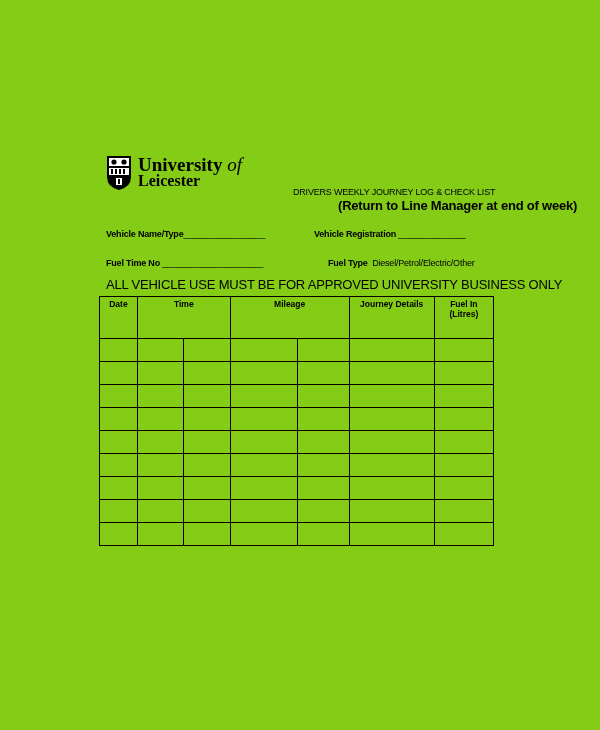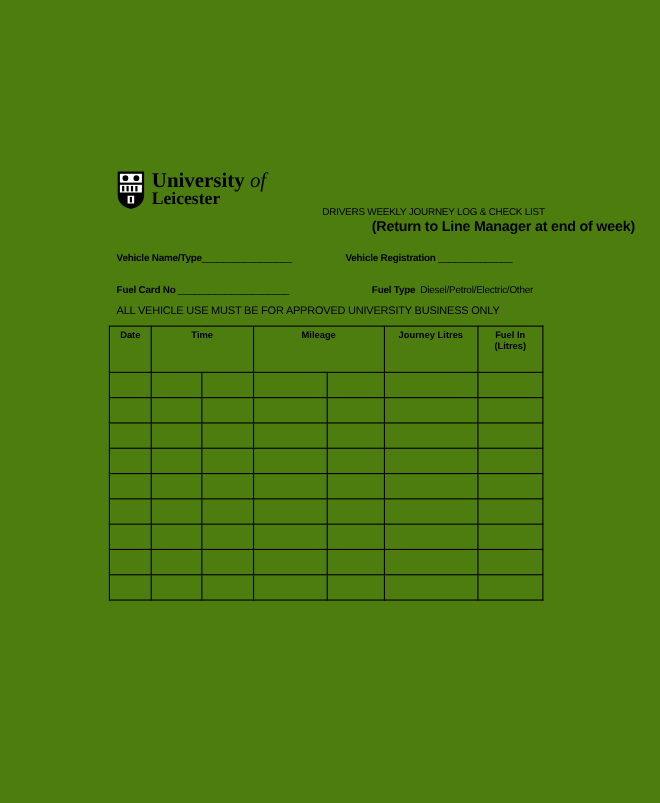--- a/index.html
+++ b/index.html
@@ -1,28 +1,28 @@
 <!DOCTYPE html>
 <html><head>
 <meta charset="utf-8">
 <style>
   html,body{margin:0;padding:0;background:#fff;}
   body{width:600px;height:730px;position:relative;overflow:hidden;font-family:"Liberation Sans",sans-serif;color:#000;}
-  .page{position:absolute;left:0;top:0;width:600px;height:730px;background:#4d7c0f;}
+  .page{position:absolute;left:0;top:0;width:600px;height:730px;background:#84cc16;}
   .logo{position:absolute;left:106px;top:155px;display:flex;align-items:flex-start;}
   .crest{width:26px;height:36px;}
   .logo-text{margin-left:6px;font-family:"Liberation Serif",serif;font-weight:bold;line-height:1;}
   .logo-l1{font-size:19px;display:block;margin-top:0px;}
   .logo-l1 .of{font-style:italic;font-weight:normal;}
   .logo-l2{font-size:16px;display:block;margin-top:-1px;}
   .title{position:absolute;left:293px;top:187px;font-size:9px;font-weight:normal;letter-spacing:-0.2px;}
   .subtitle{position:absolute;left:338px;top:198px;font-size:13px;letter-spacing:-0.2px;font-weight:bold;}
   .field{position:absolute;font-size:9px;letter-spacing:-0.2px;}
   .field b{font-weight:bold;}
-  .notice{position:absolute;left:106px;top:277px;font-size:10px;letter-spacing:-0.2px;}
+  .notice{position:absolute;left:106px;top:277px;font-size:13px;letter-spacing:-0.2px;}
   table.log{position:absolute;left:99px;top:296px;border-collapse:collapse;width:395px;}
   table.log td,table.log th{border:1.3px solid #000;padding:0;font-size:8.5px;vertical-align:top;text-align:center;}
   table.log th{font-weight:bold;height:39px;padding-top:2px;}
   table.log tr.sub td{height:19px;padding-top:1px;}
   table.log tr.row td{height:22px;}
 </style>
 </head>
 <body>
 
 <div class="page">
@@ -50,44 +50,44 @@
   <div class="title">DRIVERS WEEKLY JOURNEY LOG &amp; CHECK LIST</div>
   <div class="subtitle">(Return to Line Manager at end of week)</div>
 
   <div class="field" style="left:106px;top:229px;">
     <b>Vehicle Name/Type</b><span>_________________</span>
   </div>
   <div class="field" style="left:314px;top:229px;">
     <b>Vehicle Registration</b> <span>______________</span>
   </div>
   <div class="field" style="left:106px;top:258px;">
-    <b>Fuel Card No</b> <span>_____________________</span>
+    <b>Fuel Time No</b> <span>_____________________</span>
   </div>
-  <div class="field" style="left:338px;top:258px;">
+  <div class="field" style="left:328px;top:258px;">
     <b>Fuel Type</b>&nbsp; <span>Diesel/Petrol/Electric/Other</span>
   </div>
 
   <div class="notice">ALL VEHICLE USE MUST BE FOR APPROVED UNIVERSITY BUSINESS ONLY</div>
 
   <table class="log">
     <colgroup>
       <col style="width:39px">
         <col style="width:48px">
         <col style="width:49px">
         <col style="width:70px">
         <col style="width:54px">
         <col style="width:88px">
         <col style="width:61px">
     </colgroup>
     <tbody>
         <tr>
       <th>Date</th>
       <th colspan="2">Time</th>
       <th colspan="2">Mileage</th>
-      <th>Journey Litres</th>
+      <th>Journey Details</th>
       <th><span>Fuel In</span><br><span>(Litres)</span></th>
     </tr>
     </tbody>
       <tbody id="log-body">
         <tr class="row">
           <td></td>
           <td></td>
           <td></td>
           <td></td>
           <td></td>

